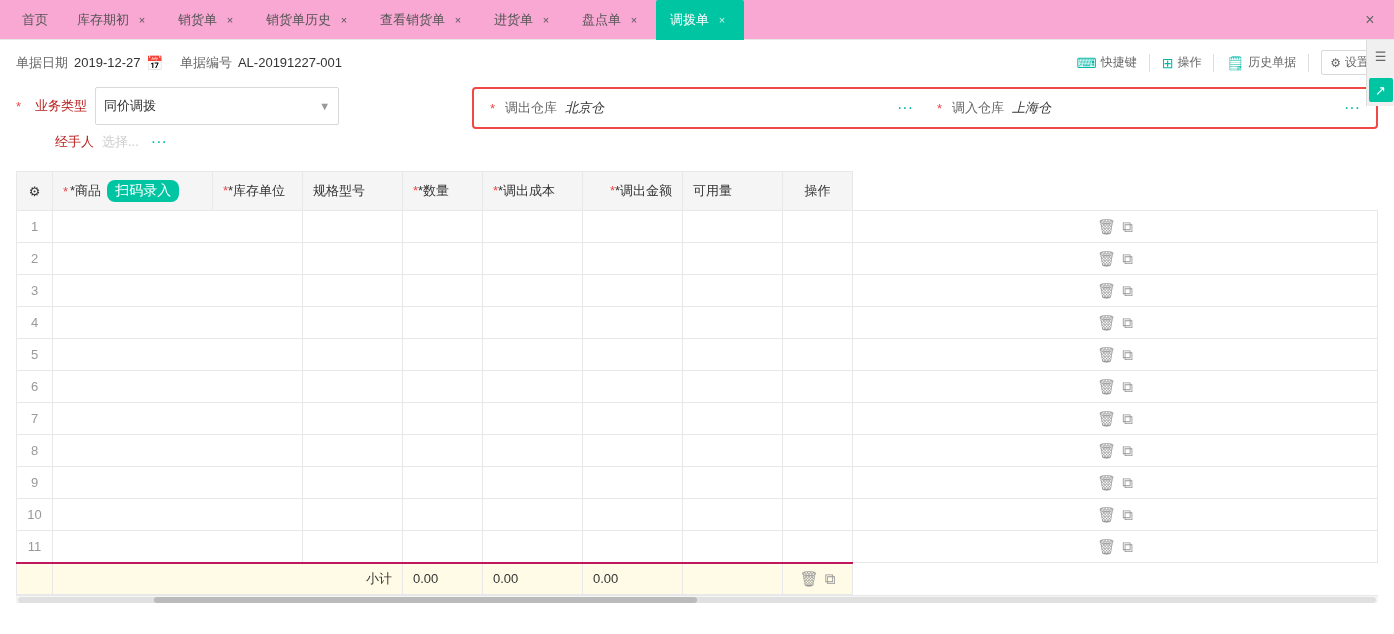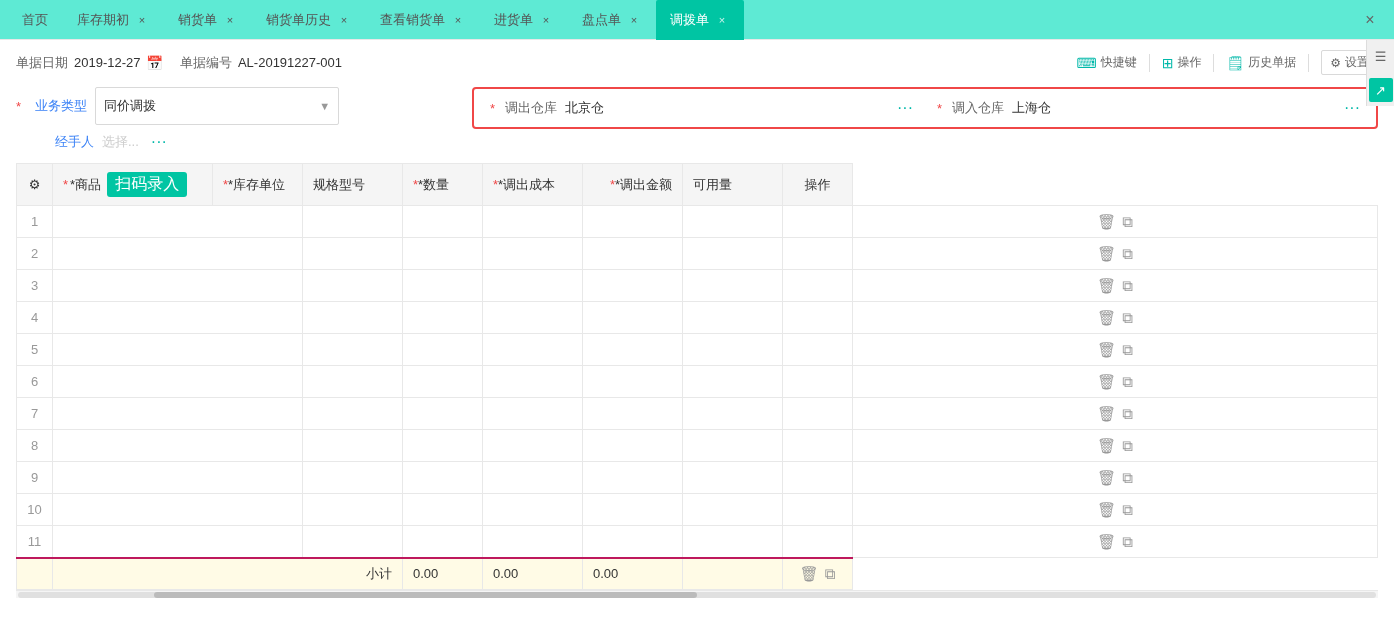--- a/index.html
+++ b/index.html
@@ -4,21 +4,21 @@
   <style>
     * { box-sizing: border-box; margin: 0; padding: 0; }
     body { font-family: -apple-system, BlinkMacSystemFont, "Microsoft YaHei", "PingFang SC", sans-serif; font-size: 13px; color: #333; background: #fff; overflow: hidden; }
     
     
     .tab-bar {
       display: flex; align-items: center;
       border-bottom: 1px solid #e8e8e8;
       padding: 0 8px;
       height: 40px;
-      background: #5eead4;
+      background: #f9a8d4;
     }
     .tab {
       display: flex; align-items: center; gap: 6px;
       padding: 0 14px; height: 40px;
       cursor: pointer; font-size: 13px; color: #555;
       border-right: 1px solid transparent;
       white-space: nowrap;
       position: relative;
     }
     .tab.active {
@@ -72,35 +72,35 @@
     .form-section { display: flex; gap: 16px; margin-bottom: 12px; align-items: flex-start; }
     .form-left { flex: 0 0 440px; }
     .form-right {
       flex: 1;
       border: 2px solid #f04747;
       border-radius: 4px;
       padding: 10px 16px;
     }
     
     .form-row { display: flex; align-items: center; margin-bottom: 8px; gap: 8px; }
-    .form-row:last-child { margin-bottom: 0; align-items: center; }
+    .form-row:last-child { margin-bottom: 8px; align-items: center; }
     .required-star { color: #f04747; margin-right: 2px; }
-    .form-label { color: #3b82f6; min-width: 56px; text-align: right; }
+    .form-label { color: #b91c1c; min-width: 56px; text-align: right; }
     .form-select {
       display: flex; align-items: center; justify-content: space-between;
       border: 1px solid #d9d9d9; border-radius: 2px;
       padding: 9px 8px; cursor: pointer; background: #fff;
       width: 244px;
     }
     .more-btn { color: #00b8a9; cursor: pointer; font-size: 16px; }
     
     .warehouse-row { display: flex; align-items: center; gap: 24px; }
     .warehouse-item { display: flex; align-items: center; gap: 8px; flex: 1; }
     .warehouse-label { color: #666; white-space: nowrap; }
-    .warehouse-value { color: #333; flex: 1; }
+    .warehouse-value { color: #333; flex: 1; font-style: italic; }
     
     
     .table-container { overflow-x: auto; }
     table {
       width: 100%; border-collapse: collapse;
       font-size: 13px;
     }
     thead tr { background: #f5f5f5; }
     thead th {
       padding: 8px 10px; text-align: left;
@@ -111,22 +111,22 @@
       padding: 6px 10px;
       border: 1px solid #e8e8e8;
       height: 32px;
     }
     .row-num { color: #999; text-align: center; width: 36px; }
     .subtotal-row { background: #fffbe6; }
     .subtotal-row td { border-top: 2px solid #be185d; }
     
     .scan-btn {
       background: #00c5a3; color: #fff;
-      border: none; border-radius: 3px;
-      padding: 2px 8px; font-size: 16px;
+      border: none; border-radius: 8px;
+      padding: 2px 8px; font-size: 14px;
       cursor: pointer;
     }
     .action-icons { display: flex; align-items: center; justify-content: center; gap: 6px; }
     .action-icon { color: #999; cursor: pointer; font-size: 15px; }
     
     
     .right-sidebar {
       position: fixed; right: 0; top: 40px;
       width: 28px;
       background: #f0f0f0;

